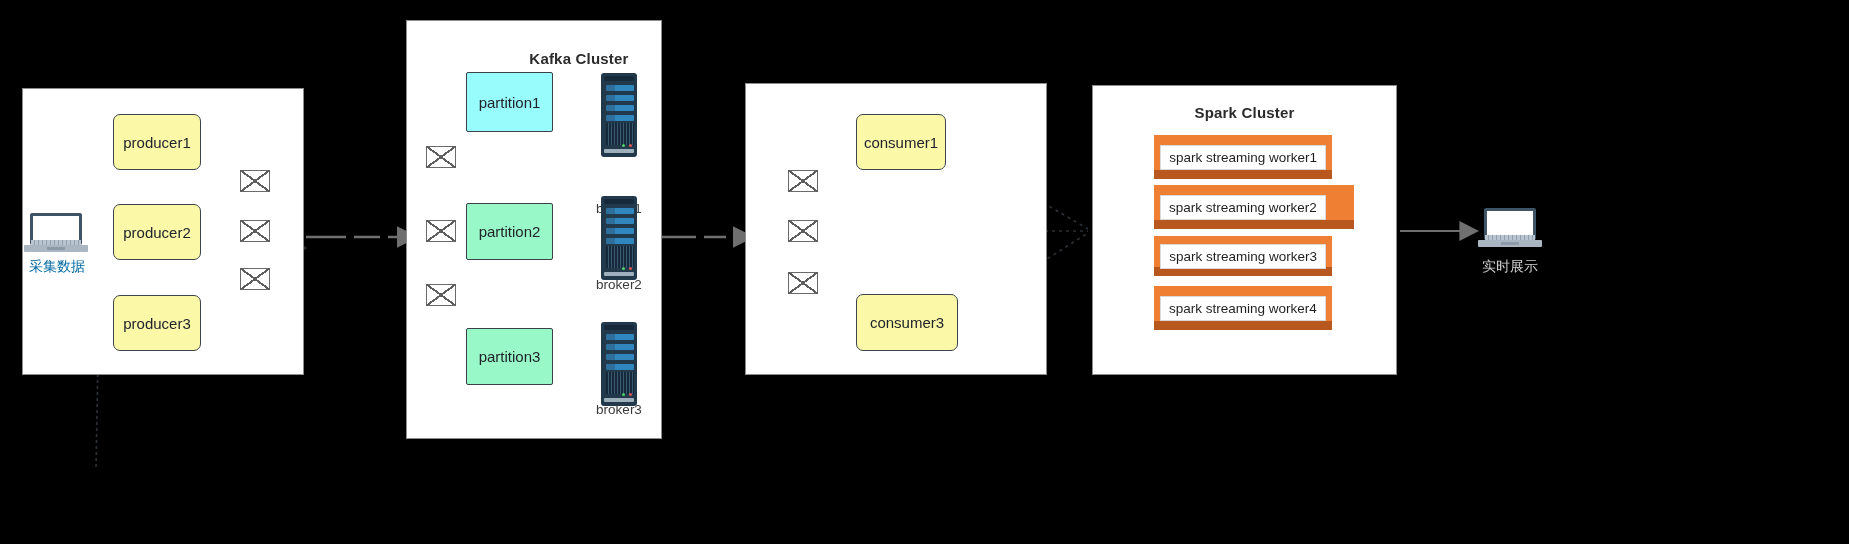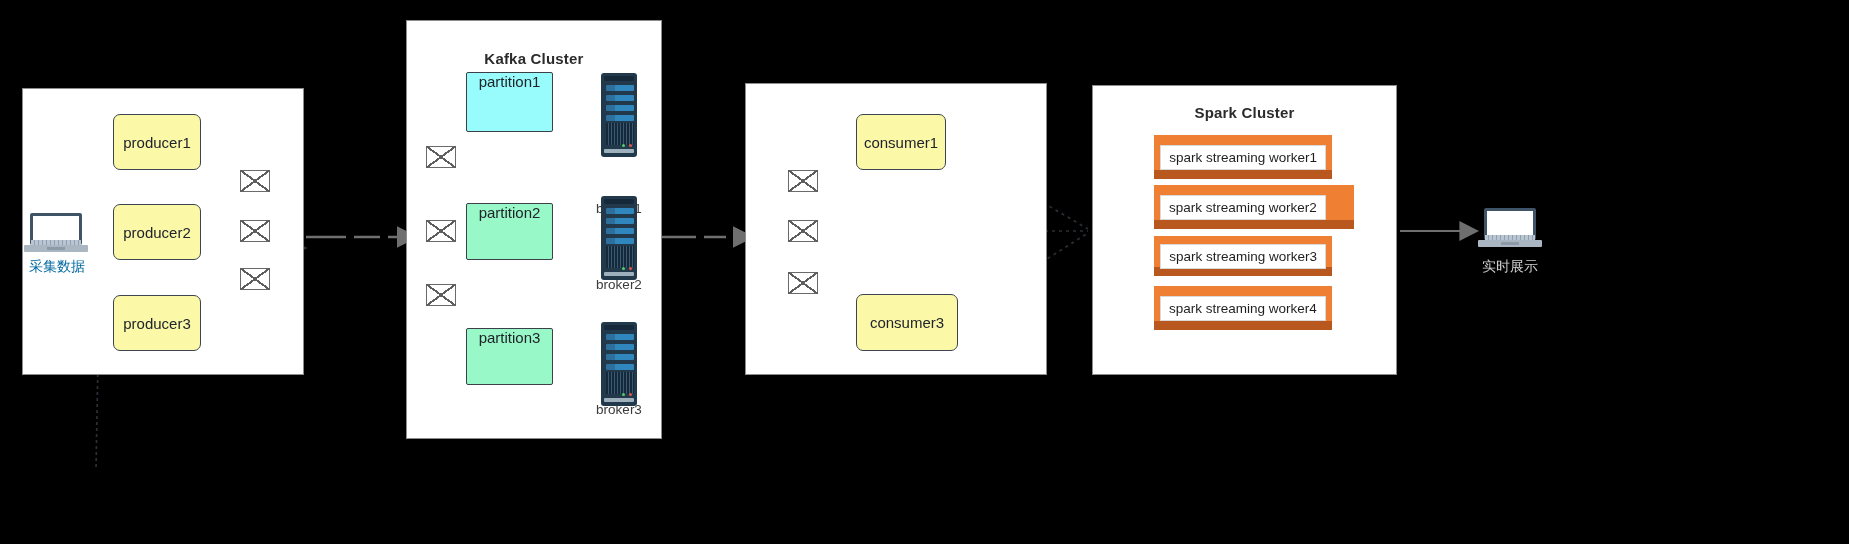--- a/index.html
+++ b/index.html
@@ -20,21 +20,21 @@
   .node{
     position:absolute;box-sizing:border-box;
     border:1.6px solid #3d4450;border-radius:7px;
     background:#fbf9a8;
     display:flex;align-items:center;justify-content:center;
     font-size:15px;color:#20242b;
   }
   .part{
     position:absolute;box-sizing:border-box;
     border:1.8px solid #3b4049;border-radius:2px;
-    display:flex;justify-content:center;
+    display:flex;align-items:center;justify-content:center;
     font-size:15px;color:#20242b;
   }
   .part.cyan{background:#97fcfb;}
   .part.green{background:#98f8c7;}
 
   
   .cap{
     position:absolute;text-align:center;font-size:13.5px;color:#3b3b3b;
     white-space:nowrap;
   }
@@ -167,21 +167,21 @@
   </div>
   <div class="node" style="left:113px;top:295px;width:88px;height:56px;">
     <span>producer3</span>
   </div>
 
   <div class="env" style="left:240px;top:170px;"></div>
   <div class="env" style="left:240px;top:220px;"></div>
   <div class="env" style="left:240px;top:268px;"></div>
 
   <div class="panel" style="left:406px;top:20px;width:256px;height:419px;"></div>
-  <div class="panel-title" style="left:406px;top:50px;width:256px;">Kafka Cluster</div>
+  <div class="panel-title" style="left:406px;top:50px;width:256px;padding-left:45px;">Kafka Cluster</div>
 
   <div class="part cyan" style="left:466px;top:72px;width:87px;height:60px;">
     <span>partition1</span>
   </div>
   <div class="part green" style="left:466px;top:203px;width:87px;height:57px;">
     <span>partition2</span>
   </div>
   <div class="part green" style="left:466px;top:328px;width:87px;height:57px;">
     <span>partition3</span>
   </div>

